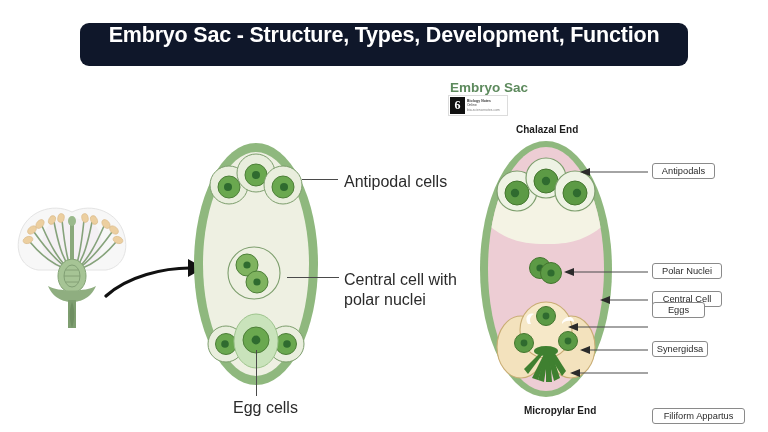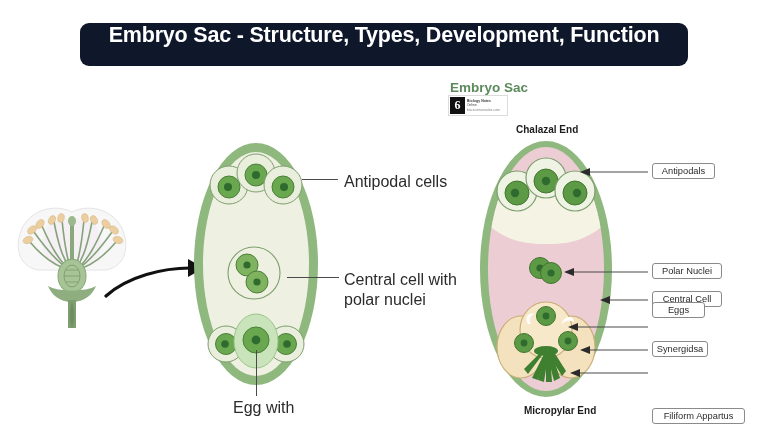--- a/index.html
+++ b/index.html
@@ -210,21 +210,21 @@
   <div class="lead" style="left:287px;top:277px;width:52px;height:1.4px;"></div>
   <div class="lead" style="left:256px;top:350px;width:1.4px;height:46px;"></div>
 
   <div class="lbl" style="left:344px;top:172px;">Antipodal cells</div>
 
   <div class="lbl" style="left:344px;top:270px;">
     <div>Central cell with</div>
     <div>polar nuclei</div>
   </div>
 
-  <div class="lbl" style="left:233px;top:398px;">Egg with</div>
+  <div class="lbl" style="left:233px;top:398px;">Egg cells</div>
 
   <div class="right-title">Embryo Sac</div>
 
   <div class="logo-box">
     <div class="logo-mark">6</div>
     <div class="logo-txt">
       <span class="l1">Biology Notes</span>
       <span class="l2">Online</span>
       <span class="l3">bio-sciencenotes.com</span>
     </div>

